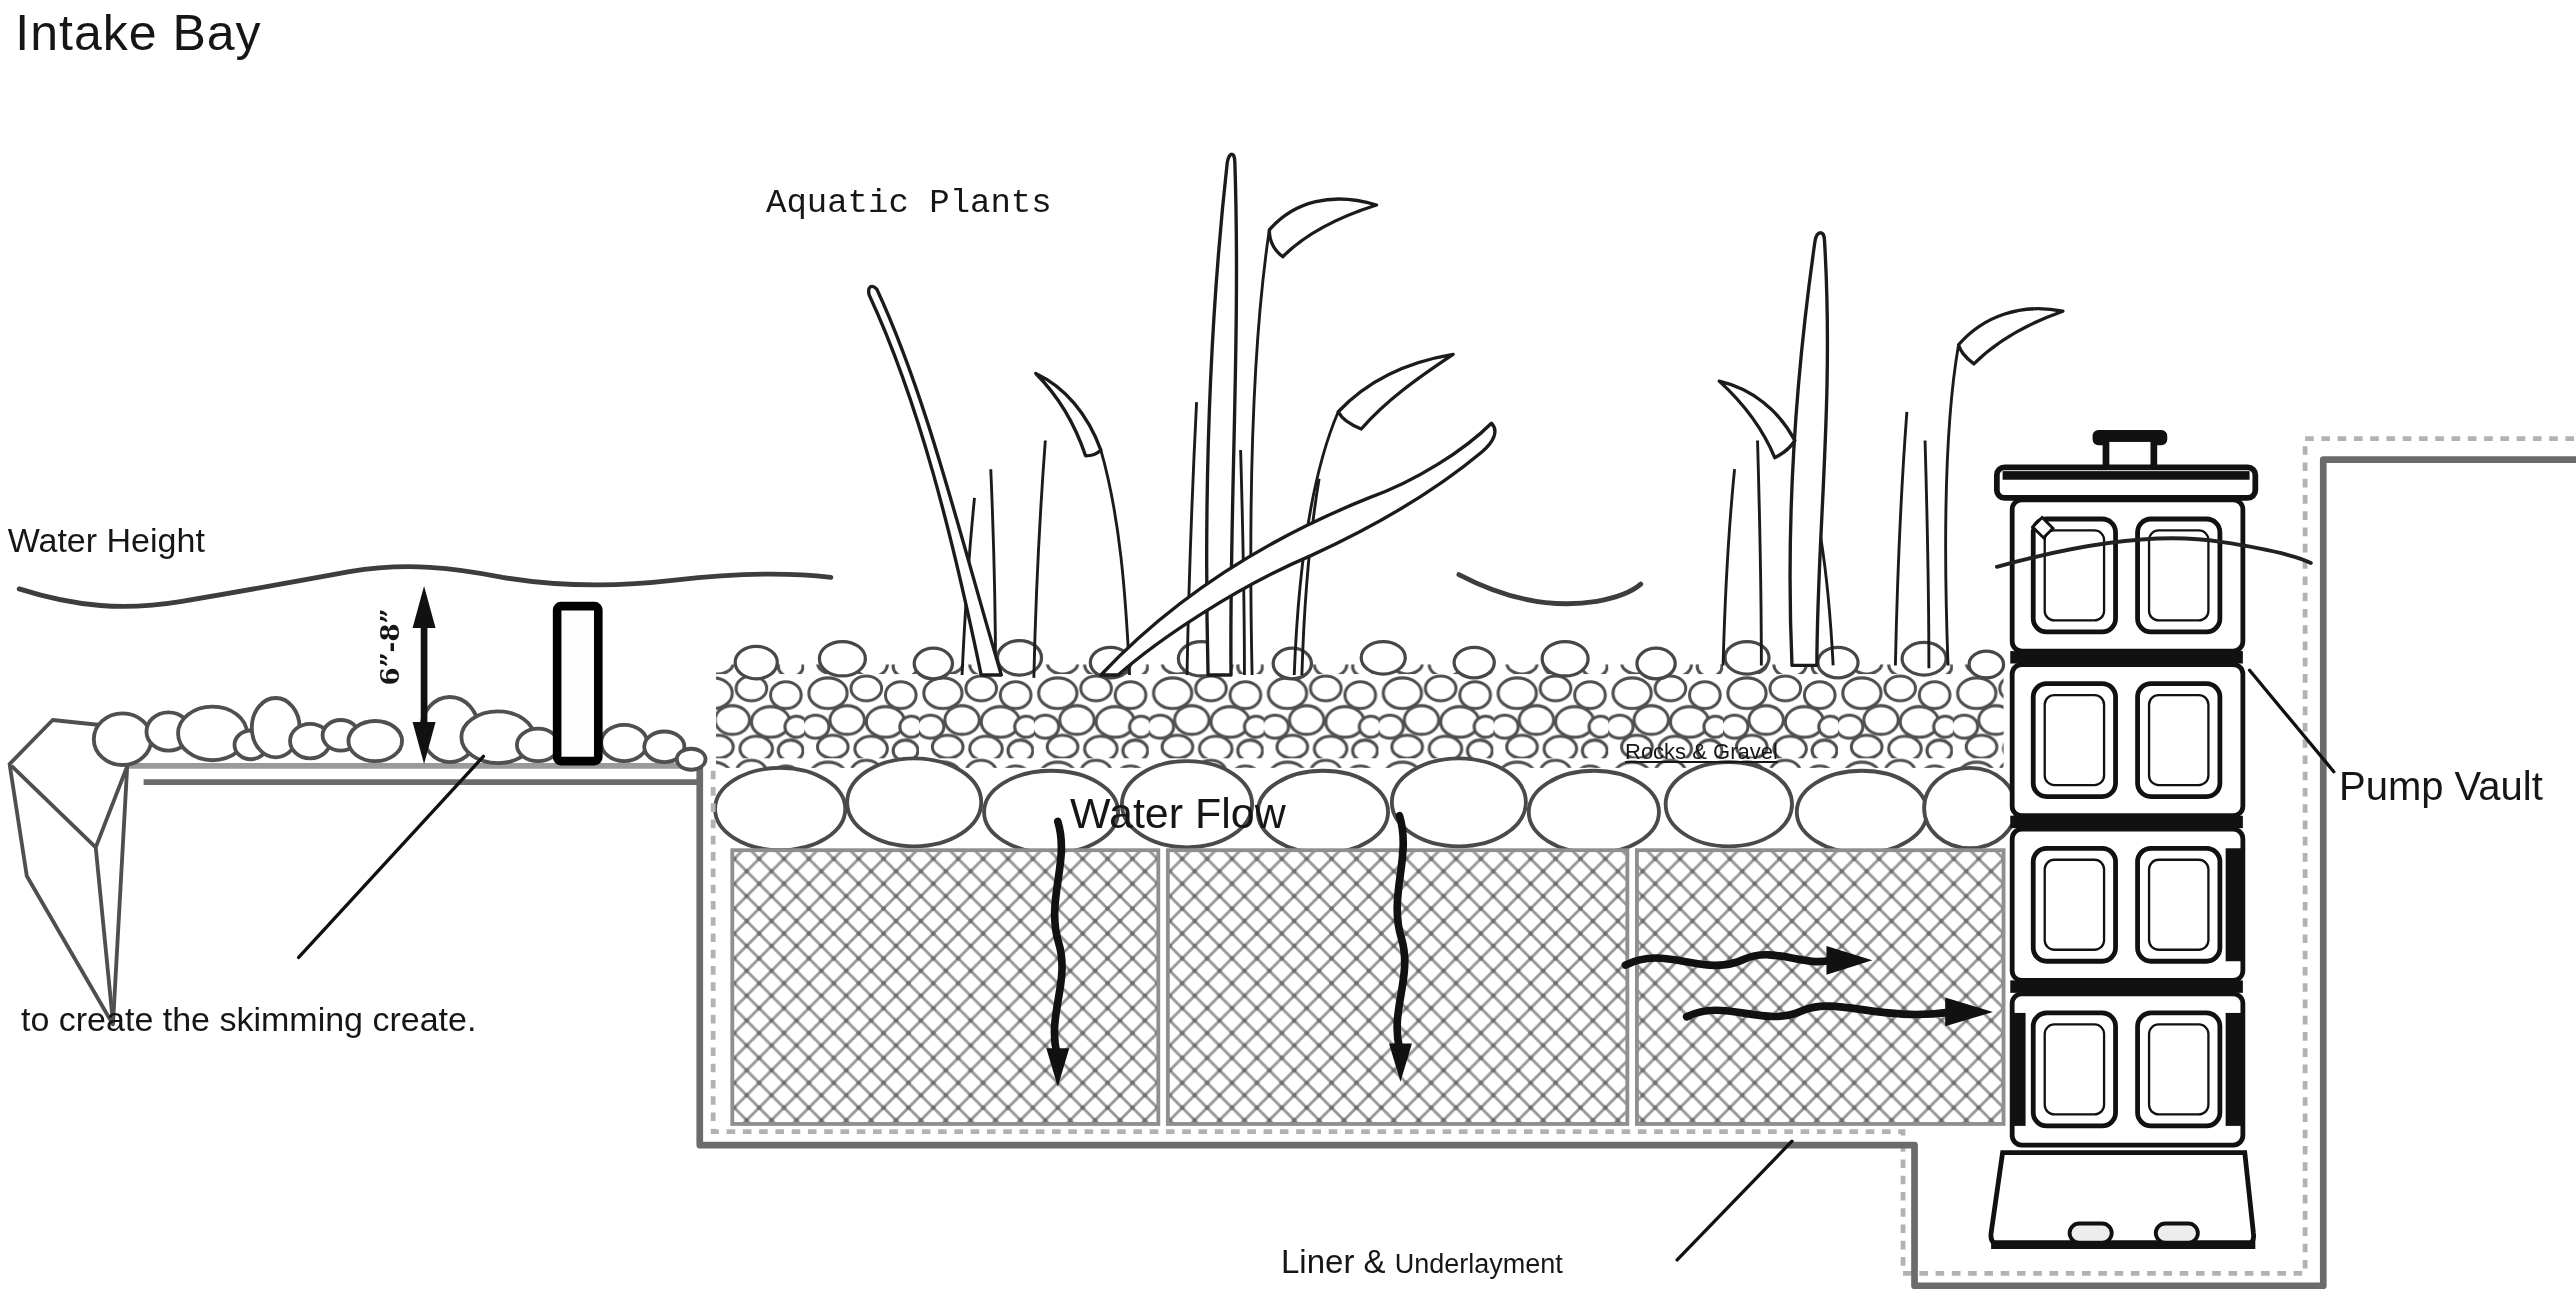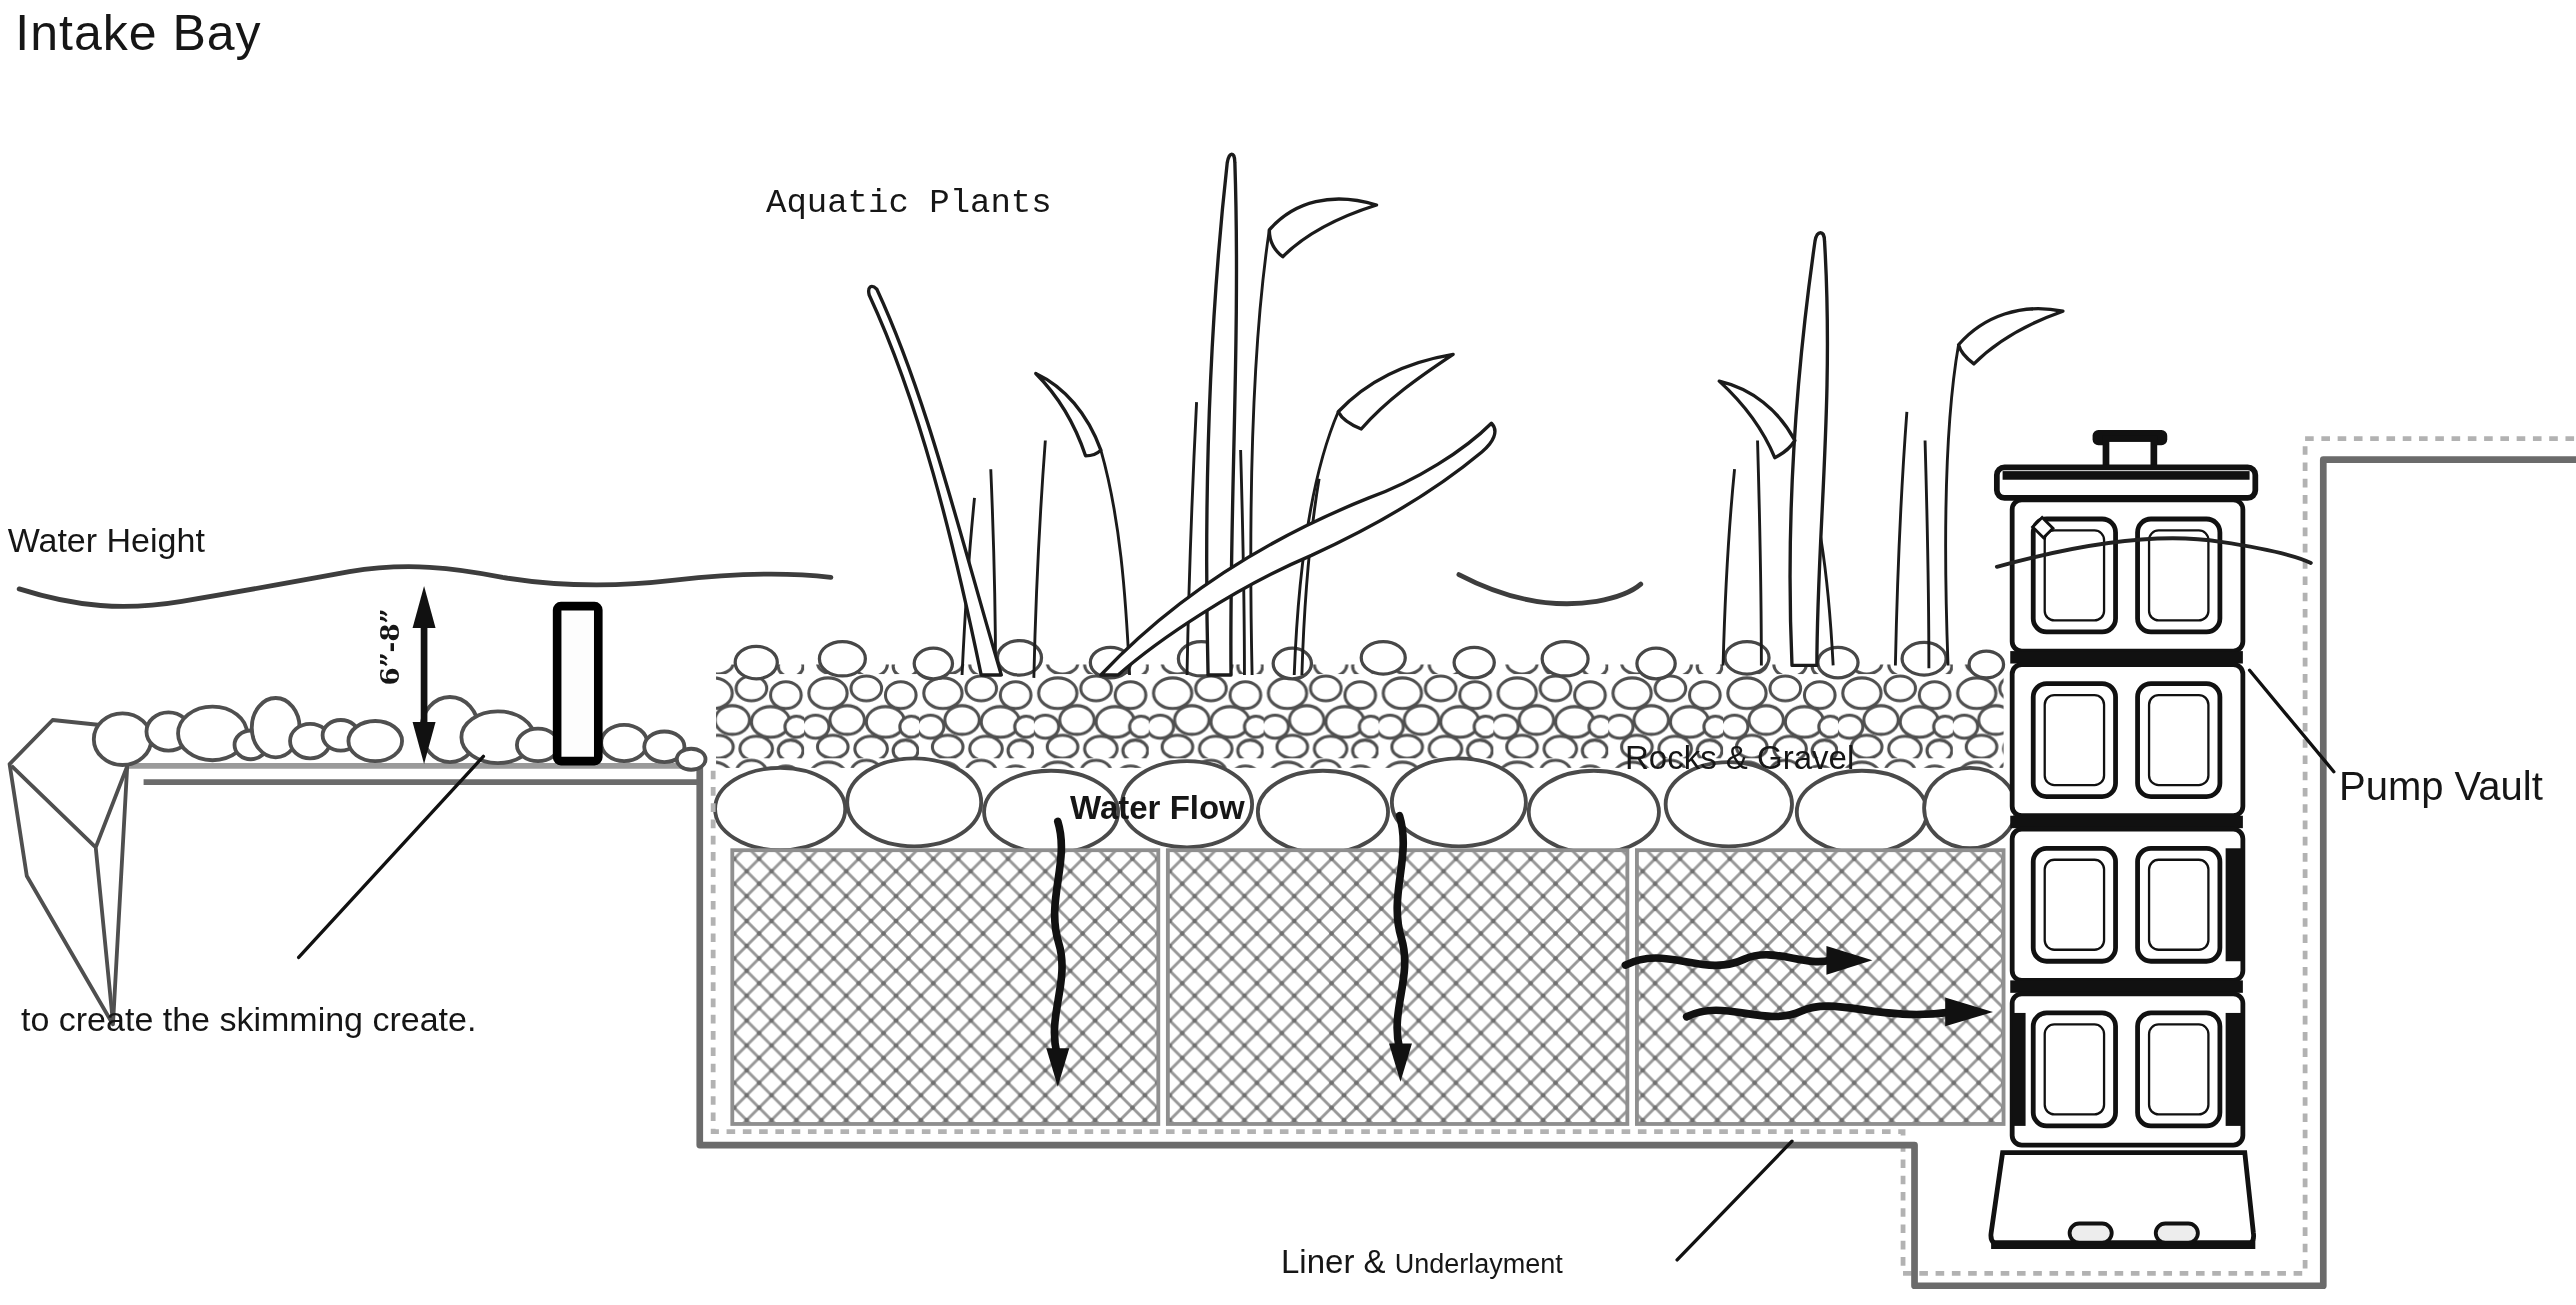--- a/index.html
+++ b/index.html
@@ -6,22 +6,22 @@
   .canvas{position:relative;width:2576px;height:1306px;background:#fff;overflow:hidden;
           font-family:"Liberation Sans",sans-serif;color:#151515;}
   .canvas svg{position:absolute;left:0;top:0;}
   .lbl{position:absolute;white-space:nowrap;color:#161616;}
   .title{left:15.3px;top:3.8px;font-size:50px;letter-spacing:1px;}
   .aquatic{left:766px;top:184px;font-size:34px;font-family:Liberation Mono, monospace;}
   .waterheight{left:7.7px;top:521px;font-size:34px;}
   .depth{left:304px;top:632px;width:172px;text-align:center;font-size:26px;font-weight:bold;
          font-family:"DejaVu Serif",serif;transform:rotate(-90deg);transform-origin:center;}
   .overdig{left:21px;top:996px;font-size:34px;line-height:1.38;}
-  .waterflow{left:1070px;top:789px;font-size:33px;font-weight:bold;}
-  .rocksgravel{left:1625px;top:739px;font-size:33px;}
+  .waterflow{left:1070px;top:789px;font-size:43px;}
+  .rocksgravel{left:1625px;top:739px;font-size:22px;text-decoration:underline;}
   .pumpvault{left:2339px;top:764px;font-size:40px;text-align:center;}
   .liner{left:1281px;top:1243px;font-size:33px;}
   .liner .small{font-size:27px;margin-top:8px;}
 </style>
 </head>
 <body>
 
 <div class="canvas">
 
 <svg width="2576" height="1306" viewBox="0 0 2691 1364">

